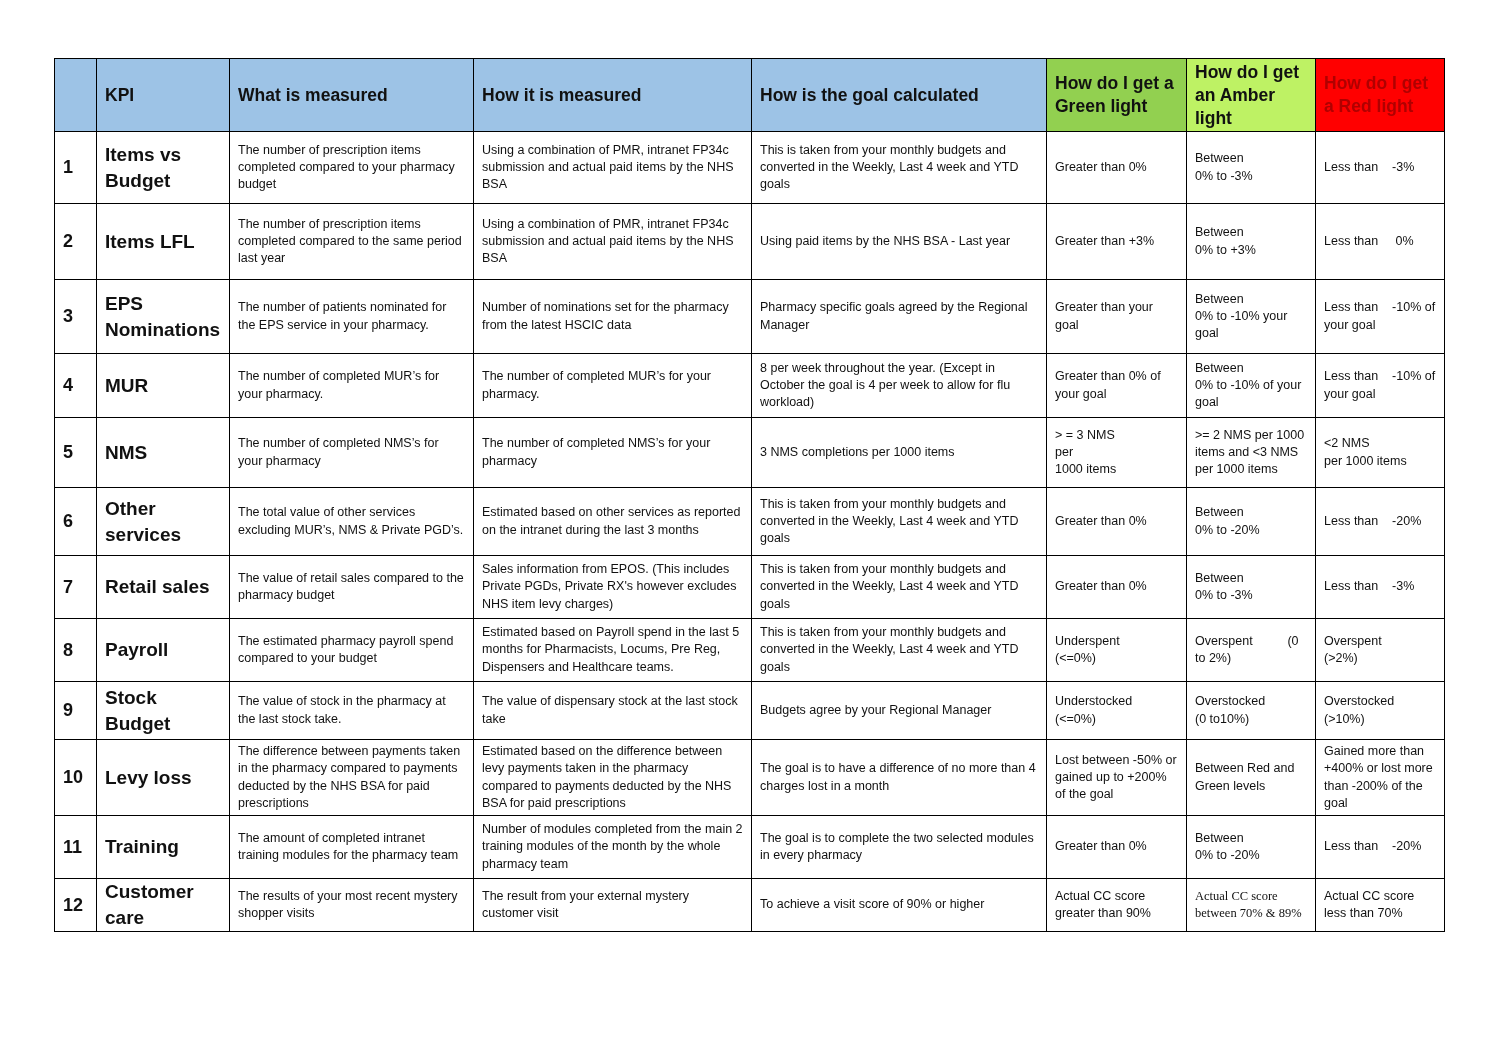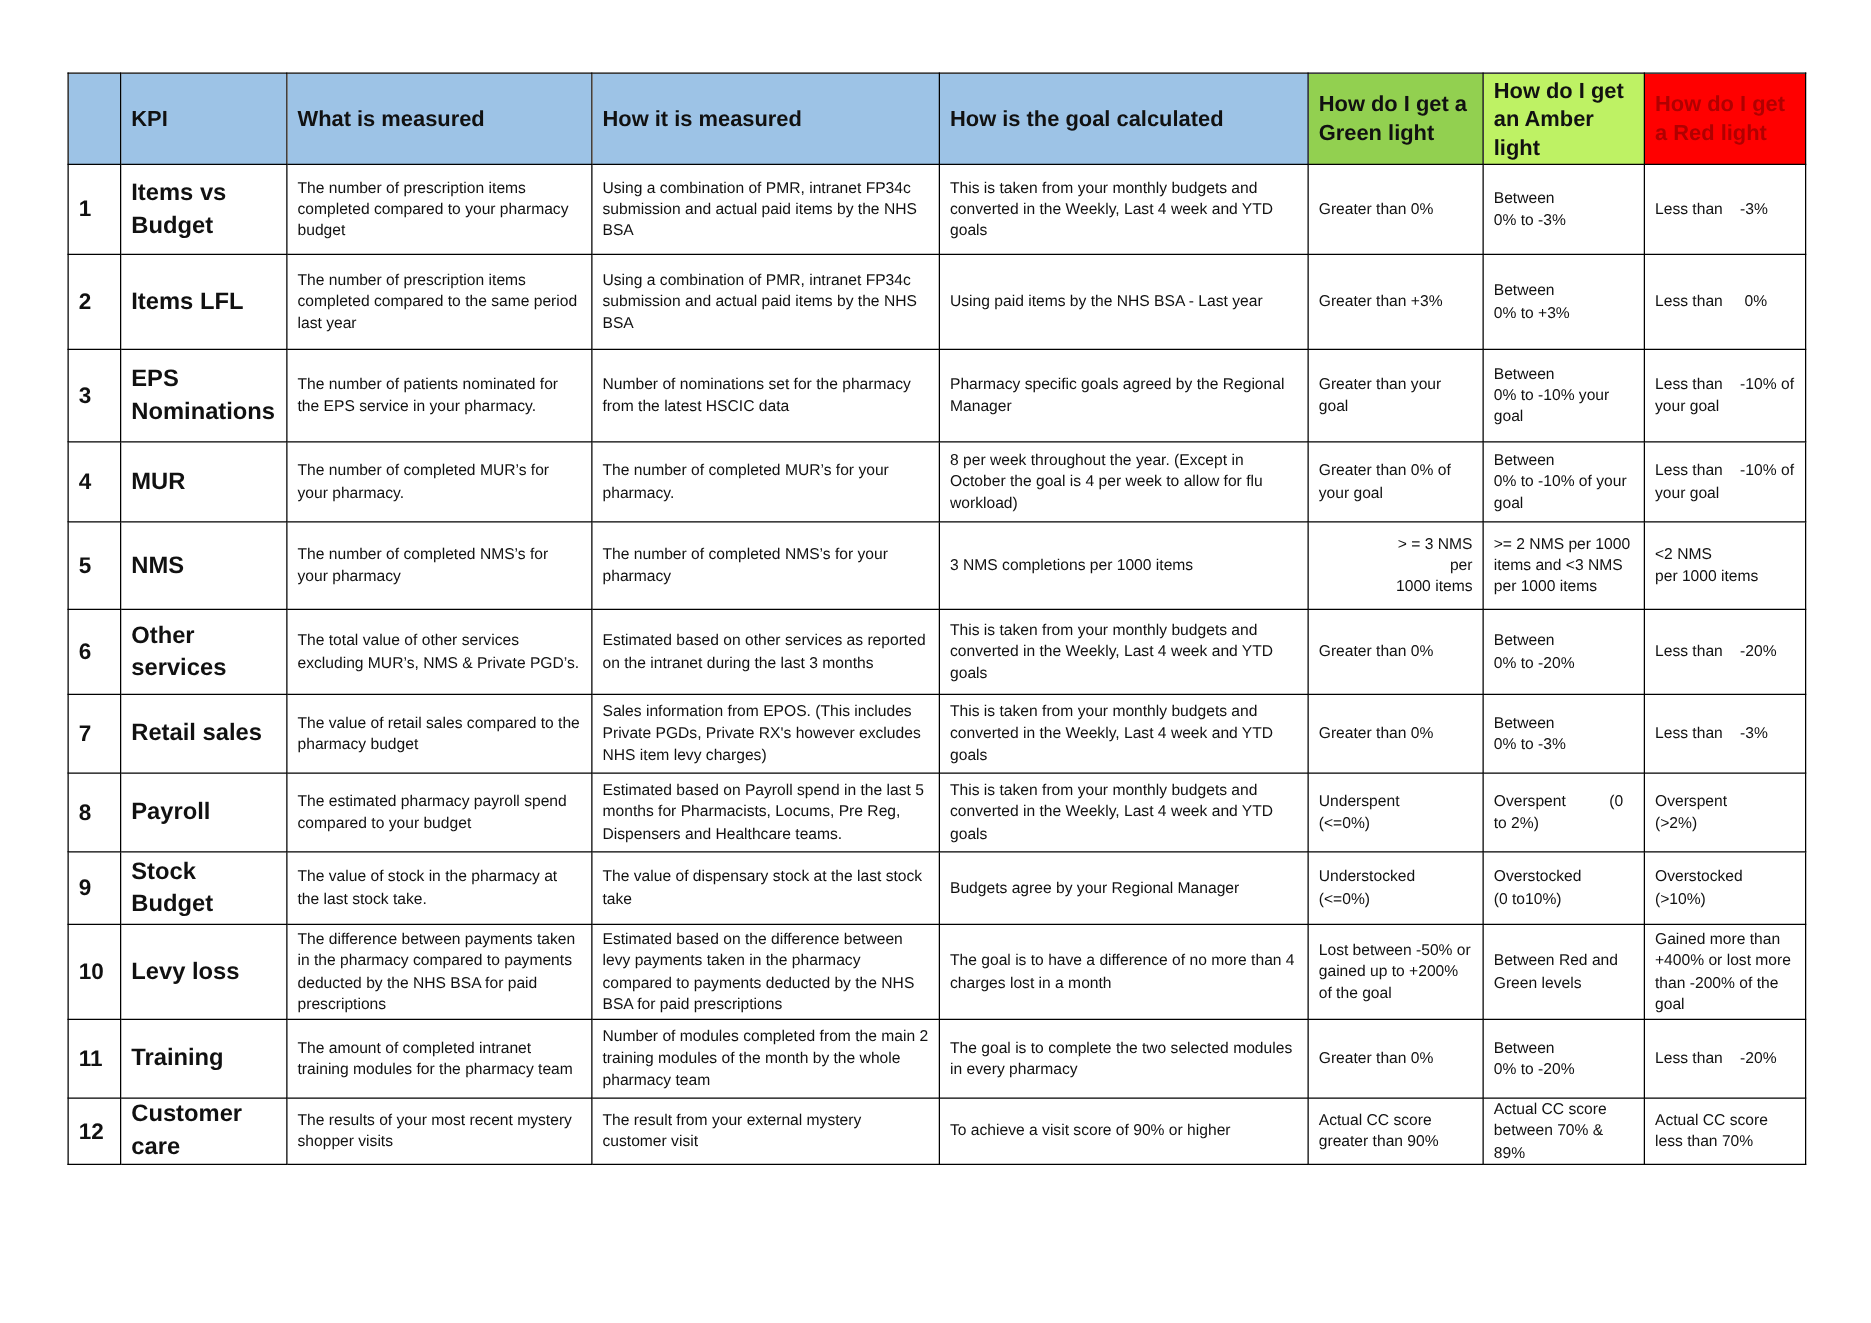--- a/index.html
+++ b/index.html
@@ -102,21 +102,21 @@
 0% to -10% of your goal</td>
     <td class="light nowrap-gap" style="white-space: pre-wrap;">Less than    -10% of your goal</td>
   </tr>
 
   <tr style="height: 70px;">
     <td class="num">5</td>
     <td class="kpi-name">NMS</td>
     <td class="body">The number of completed NMS’s for your pharmacy</td>
     <td class="body">The number of completed NMS’s for your pharmacy</td>
     <td class="body">3 NMS completions per 1000 items</td>
-    <td class="light nowrap-gap" style="white-space: pre-line; text-align: right;">&gt; = 3 NMS
+    <td class="light nowrap-gap" style="white-space: pre-line;">&gt; = 3 NMS
 per
 1000 items</td>
     <td class="light nowrap-gap" style="white-space: pre-line;">&gt;= 2 NMS per 1000 items and &lt;3 NMS per 1000 items</td>
     <td class="light nowrap-gap" style="white-space: pre-line;">&lt;2 NMS
 per 1000 items</td>
   </tr>
 
   <tr style="height: 68px;">
     <td class="num">6</td>
     <td class="kpi-name">Other services</td>
@@ -192,17 +192,17 @@
     <td class="light nowrap-gap" style="white-space: pre-wrap;">Less than    -20%</td>
   </tr>
 
   <tr style="height: 53px;">
     <td class="num">12</td>
     <td class="kpi-name">Customer care</td>
     <td class="body">The results of your most recent mystery shopper visits</td>
     <td class="body">The result from your external mystery customer visit</td>
     <td class="body">To achieve a visit score of 90% or higher</td>
     <td class="light nowrap-gap" style="white-space: pre-line;">Actual CC score greater than 90%</td>
-    <td class="light nowrap-gap" style="white-space: pre-line;">Actual CC score between 70% &amp; 89%</td>
+    <td class="light nowrap-gap" style="white-space: pre-line; font-family: Liberation Serif, serif;">Actual CC score between 70% &amp; 89%</td>
     <td class="light nowrap-gap" style="white-space: pre-line;">Actual CC score less than 70%</td>
   </tr>
 </tbody>
 </table>
 
 </body></html>

